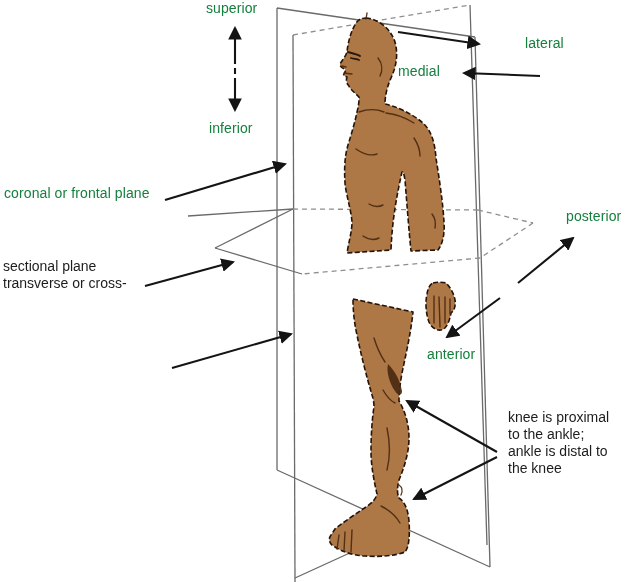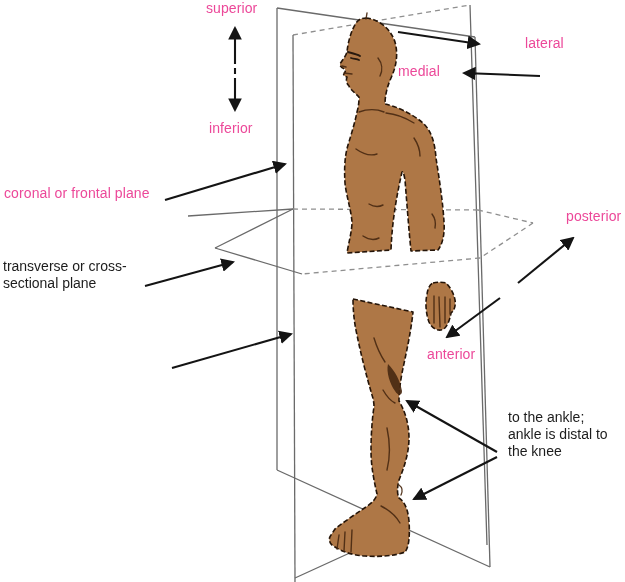--- a/index.html
+++ b/index.html
@@ -2,21 +2,21 @@
 <html><head>
 <meta charset="utf-8">
 <style>
   html,body{margin:0;padding:0;background:#fff;}
   .diagram{
     position:relative;width:625px;height:582px;background:#fff;overflow:hidden;
     font-family:"Liberation Sans", sans-serif;
   }
   .diagram svg{position:absolute;left:0;top:0;}
   .lbl{
-    position:absolute;font-size:14px;line-height:16px;color:#ec4899;
+    position:absolute;font-size:14px;line-height:16px;color:#15803d;
     white-space:nowrap;letter-spacing:0.1px;
   }
   .lbl-block{position:absolute;font-size:14px;line-height:17px;color:#1c1c1c;white-space:nowrap;}
   .l-superior{left:206px;top:0px;}
   .l-inferior{left:209px;top:120px;}
   .l-lateral{left:487px;top:35px;padding-left:38px;}
   .l-medial{left:398px;top:63px;text-align:center;}
   .l-coronal{left:4px;top:185px;}
   .l-transverse{left:3px;top:258px;}
   .l-midsagittal{left:95px;top:342px;}
@@ -141,27 +141,28 @@
     </g>
   </svg>
 
   <div class="lbl l-superior">superior</div>
   <div class="lbl l-inferior">inferior</div>
   <div class="lbl l-lateral">lateral</div>
   <div class="lbl l-medial">medial</div>
   <div class="lbl l-coronal">coronal or frontal plane</div>
 
   <div class="lbl-block l-transverse">
+    <div>sectional plane</div>
     <div>transverse or cross-</div>
-    <div>sectional plane</div>
   </div>
 
 
   <div class="lbl l-posterior">posterior</div>
   <div class="lbl l-anterior">anterior</div>
 
   <div class="lbl-block l-knee">
+    <div>knee is proximal</div>
     <div>to the ankle;</div>
     <div>ankle is distal to</div>
     <div>the knee</div>
   </div>
 
 </div>
 
 </body></html>

